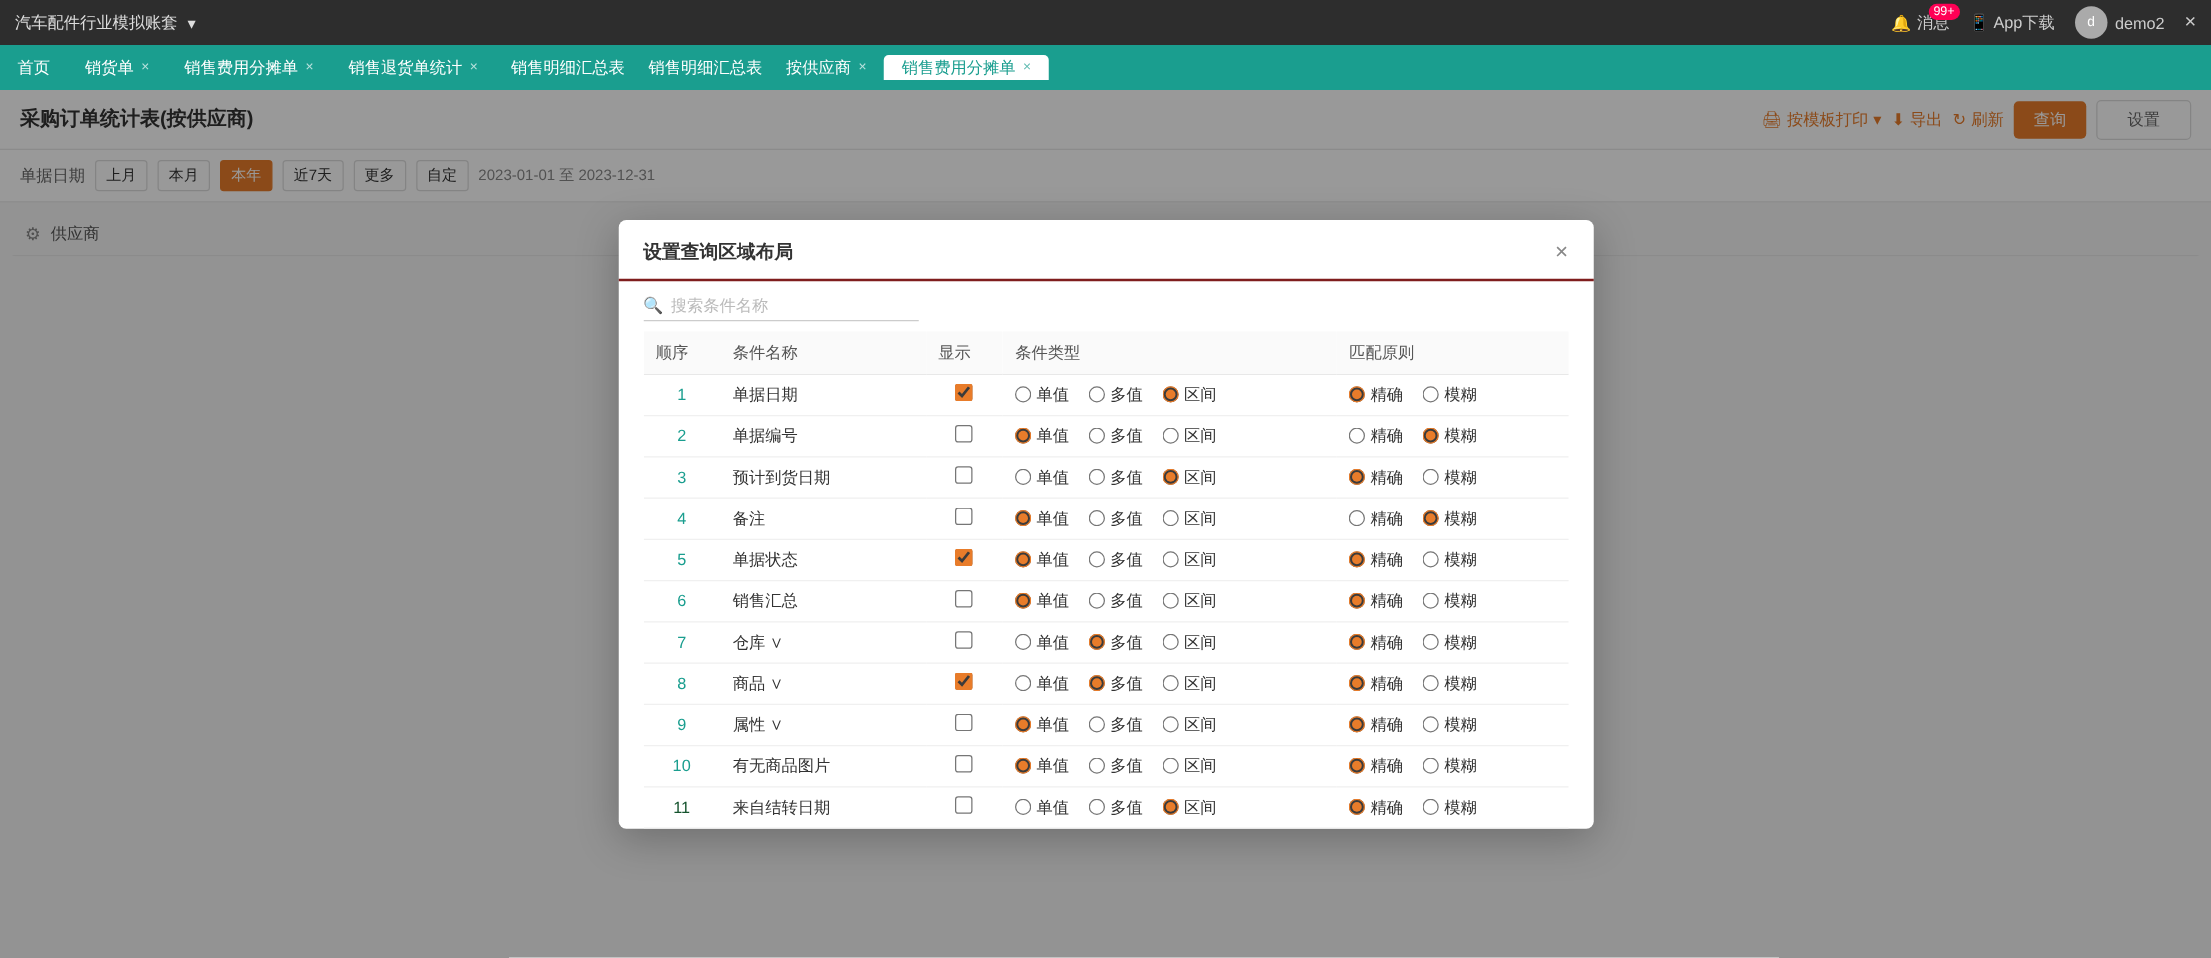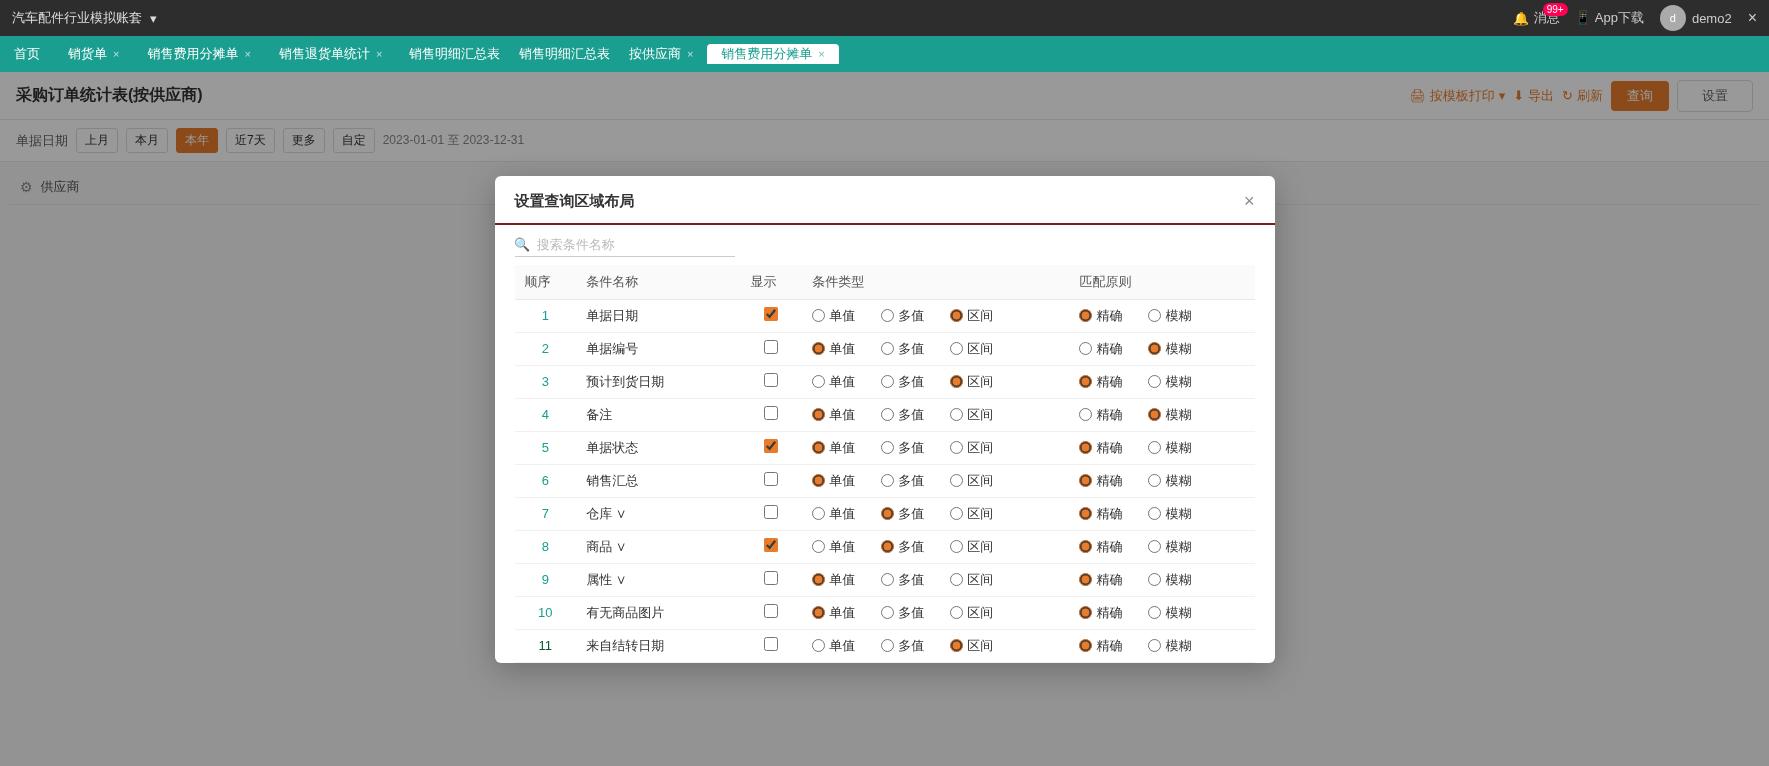--- a/index.html
+++ b/index.html
@@ -193,21 +193,21 @@
       border-bottom: 1px solid #e8e8e8;
       font-weight: 500;
       position: sticky;
       top: 0;
       z-index: 1;
     }
     .dialog-table tbody tr { border-bottom: 1px solid #f0f0f0; }
     .dialog-table tbody td { padding: 7px 10px; font-size: 13px; color: #333; }
 
     
-    .radio-group { display: flex; align-items: center; gap: 26px; }
+    .radio-group { display: flex; align-items: center; gap: 16px; }
     .radio-item { display: flex; align-items: center; gap: 4px; cursor: pointer; }
     .radio-item input[type=radio] { accent-color: #e87c2a; cursor: pointer; }
     .radio-item span { font-size: 13px; color: #333; }
     input[type=checkbox] { accent-color: #e87c2a; cursor: pointer; width: 14px; height: 14px; }
 
     
     .dialog-table::-webkit-scrollbar { width: 6px; }
     .dialog-table::-webkit-scrollbar-track { background: #f5f5f5; }
     .dialog-table::-webkit-scrollbar-thumb { background: #ccc; border-radius: 3px; }
 

